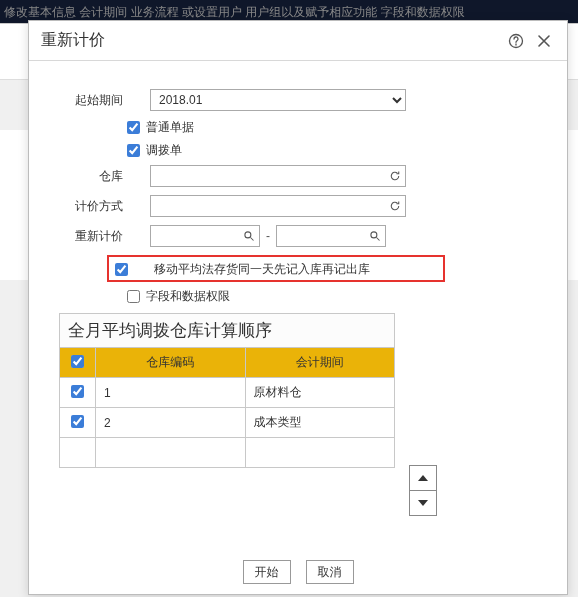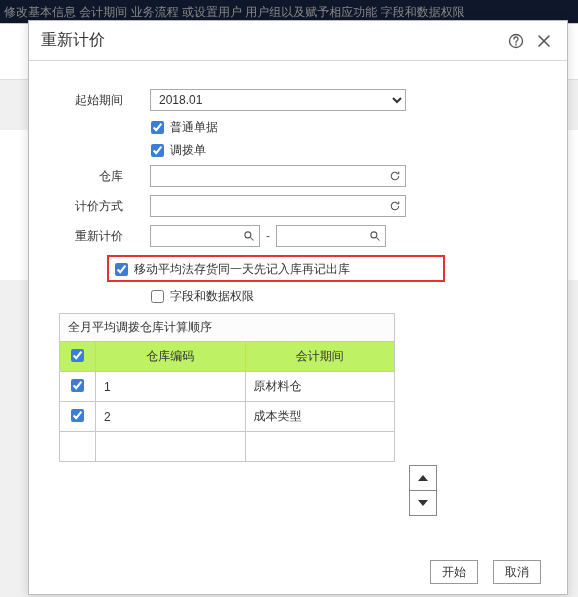--- a/index.html
+++ b/index.html
@@ -101,57 +101,57 @@
       right: 4px;
       width: 14px; height: 14px;
       cursor: pointer;
       display: flex; align-items: center; justify-content: center;
     }
     .lookup .lookup-icon svg { width: 12px; height: 12px; fill: none; stroke: #555; stroke-width: 1.4; }
     .checkbox-row {
       display: flex;
       align-items: center;
       margin-bottom: 6px;
-      margin-left: 92px;
+      margin-left: 68px;
     }
     .checkbox-row input { margin-right: 6px; }
     .code-range { display: flex; align-items: center; gap: 6px; }
     .code-range .lookup input { width: 110px; }
     .code-range .dash { color: #555; }
     .highlight-box {
       border: 2px solid #e6322e;
       padding: 4px 6px 2px 6px;
       margin: 0 0 6px 48px;
       width: 338px;
     }
-    .highlight-box .checkbox-row { margin-left: 0; margin-bottom: 0; }
+    .highlight-box .checkbox-row { margin-left: 0; margin-bottom: 0; gap: 20px; }
     .table-title {
       margin-top: 8px;
       width: 336px;
       border: 1px solid #c8c8c8;
       border-bottom: none;
       background: #fcfcfc;
       padding: 5px 8px;
-      font-size: 12px;
+      font-size: 17px;
       color: #333;
     }
     .wh-table {
       border-collapse: collapse;
       width: 336px;
     }
     .wh-table th, .wh-table td {
       border: 1px solid #c8c8c8;
       font-size: 12px;
       padding: 0 8px;
       height: 30px;
       text-align: left;
       background: #fff;
     }
     .wh-table th {
-      background: #bef264;
+      background: #eab308;
       text-align: center;
       font-weight: normal;
     }
     .wh-table td.chk, .wh-table th.chk { text-align: center; width: 36px; }
     .order-btns {
       position: absolute;
       left: 380px;
       top: 404px;
       display: flex;
       flex-direction: column;
@@ -161,21 +161,21 @@
       border: 1px solid #888;
       background: #fff;
       display: flex; align-items: center; justify-content: center;
       cursor: pointer;
     }
     .order-btn + .order-btn { border-top: 1px solid #888; margin-top: -1px; }
     .order-btn svg { width: 12px; height: 12px; fill: #333; }
     .dlg-footer {
       height: 44px;
       display: flex;
-      justify-content: flex-end;
+      justify-content: center;
       align-items: center;
       padding: 0 26px;
       gap: 15px;
     }
     .btn {
       min-width: 48px;
       height: 24px;
       border: 1px solid #999;
       background: #fff;
       font-size: 12px;

